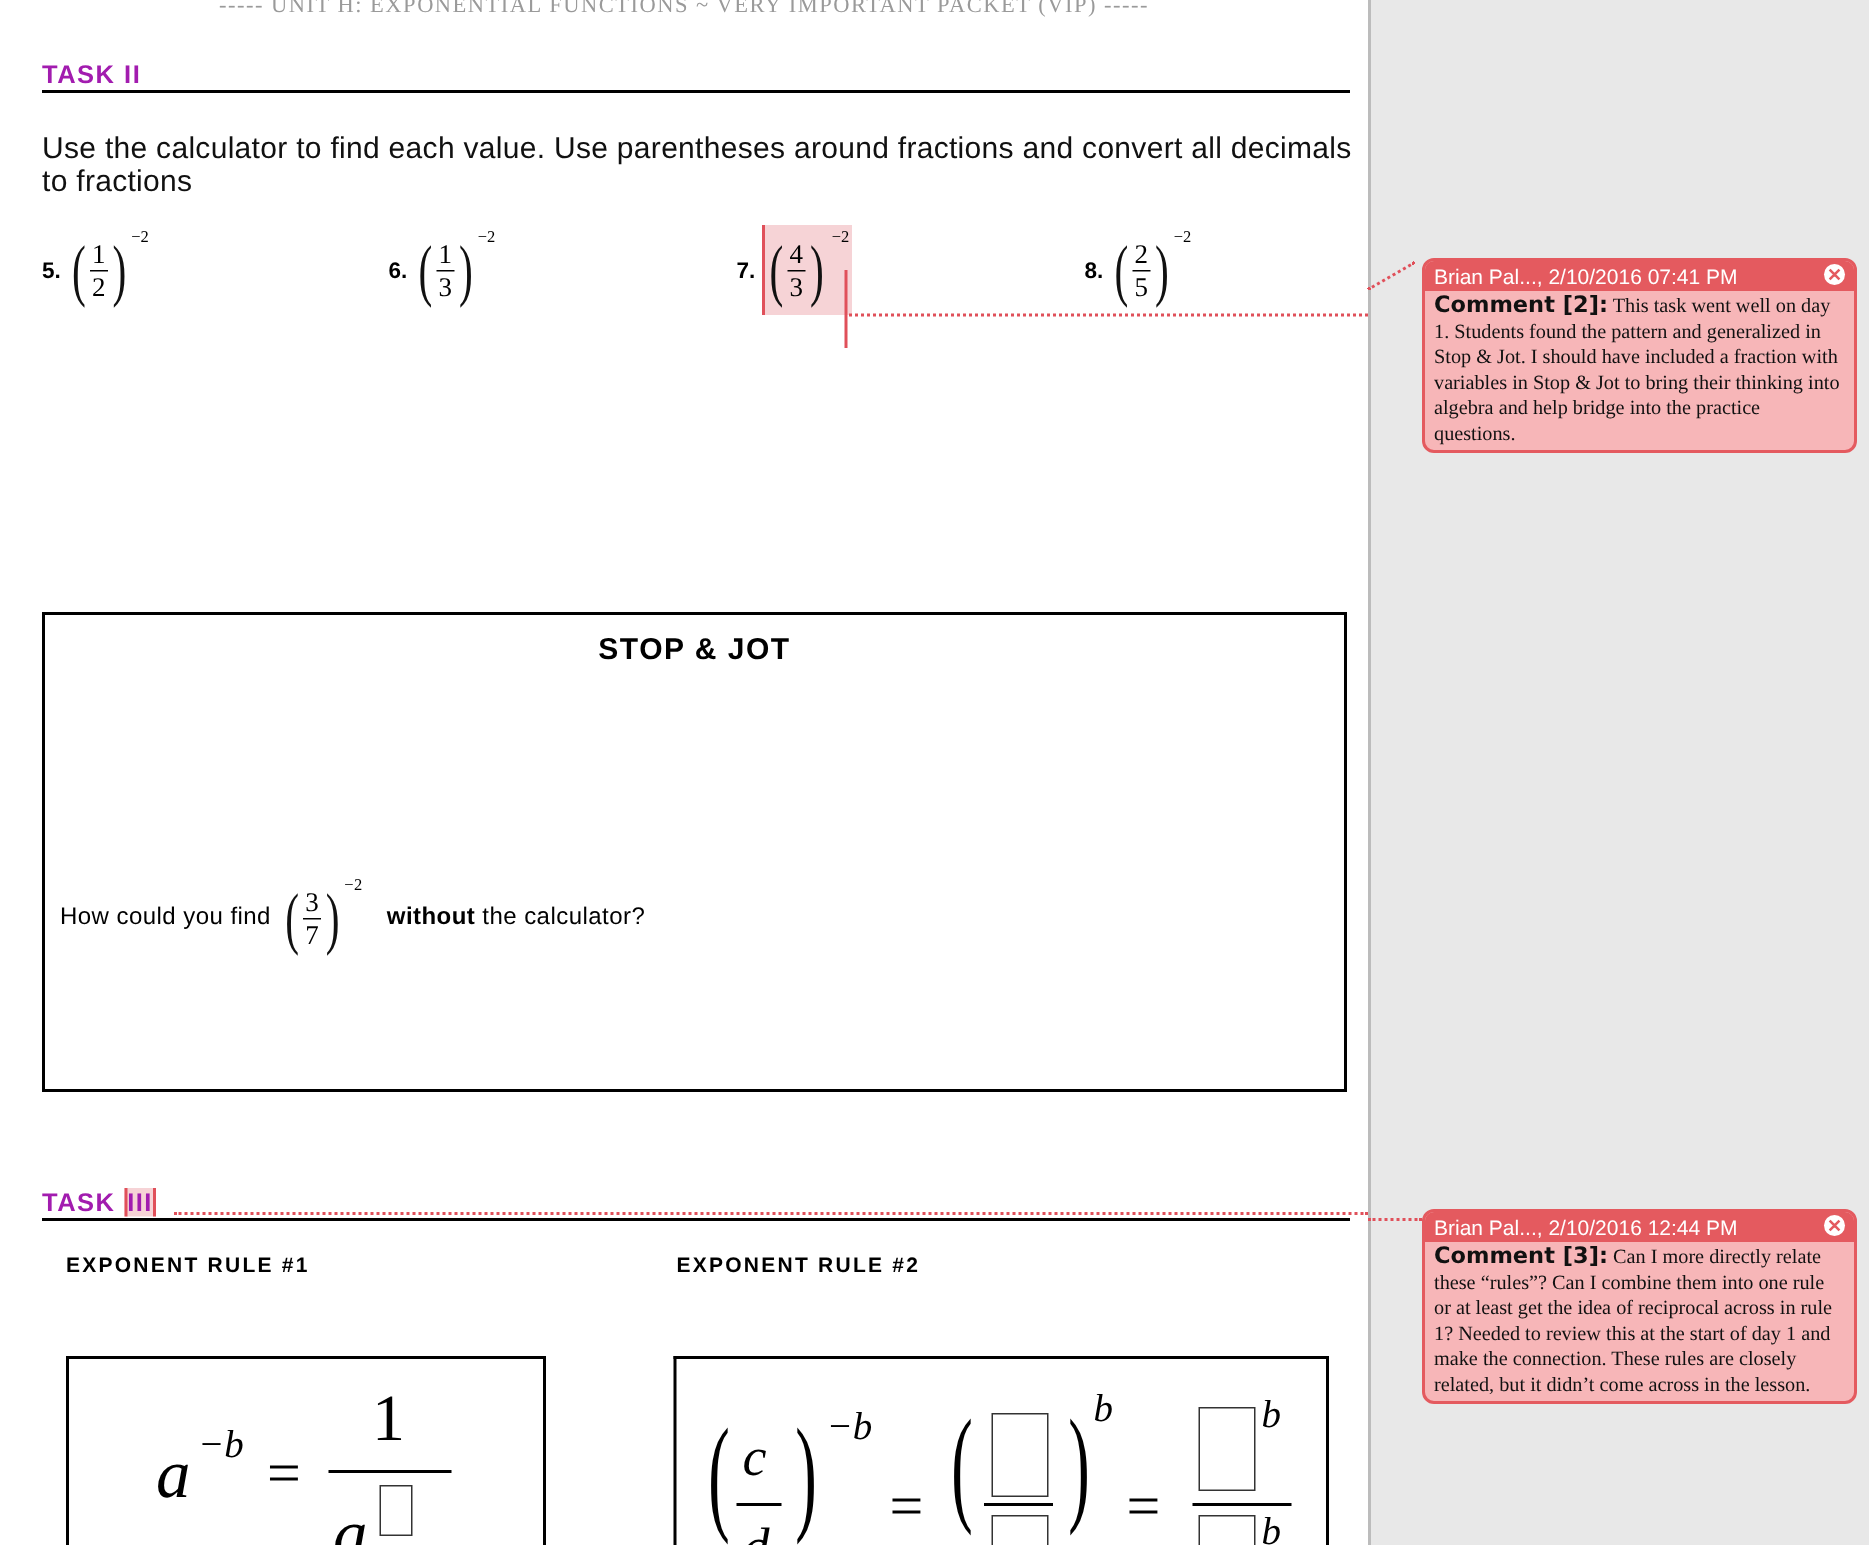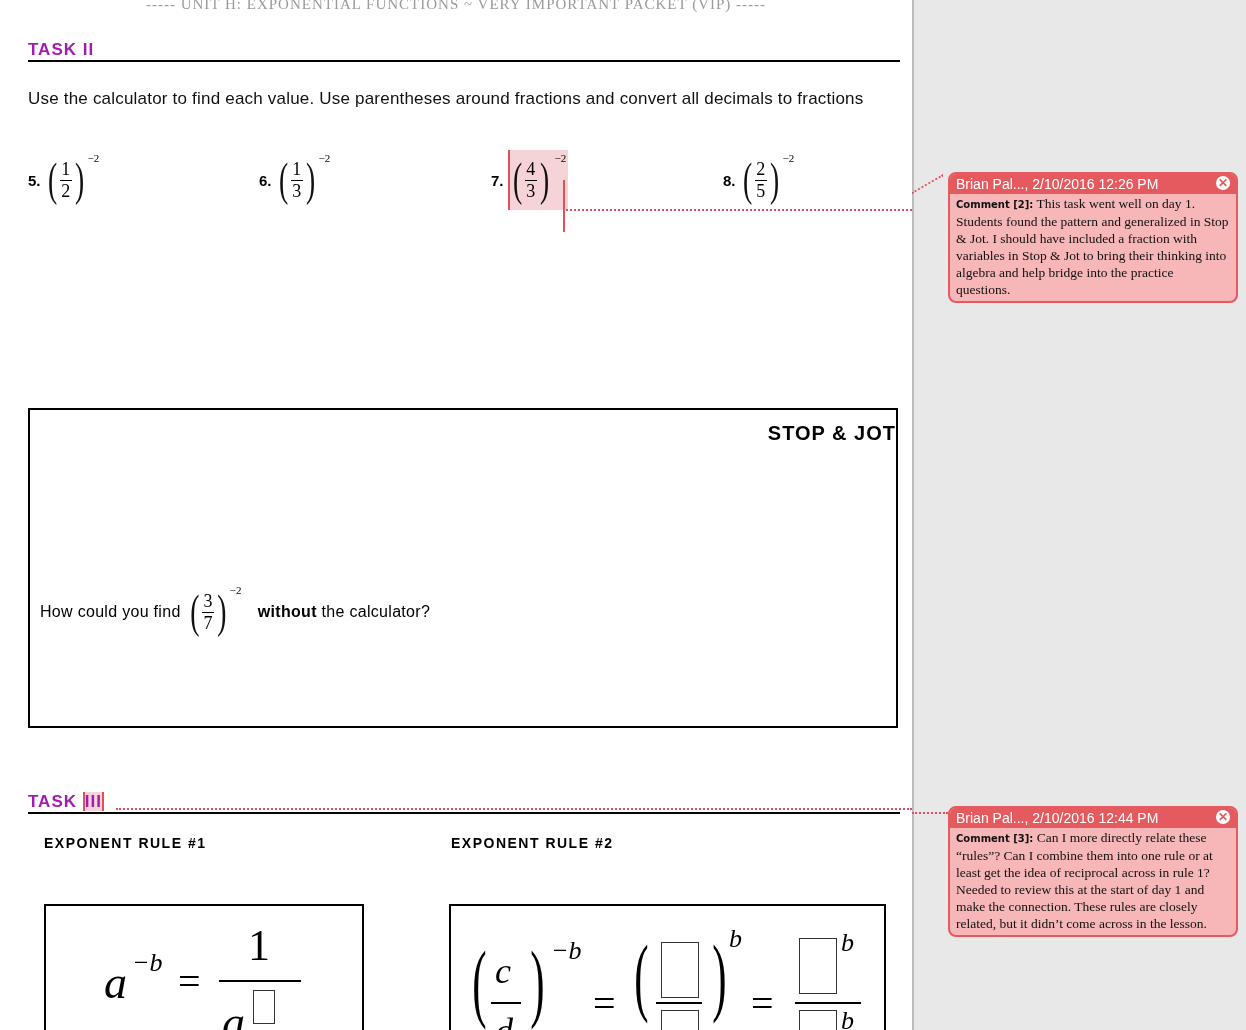--- a/index.html
+++ b/index.html
@@ -2,40 +2,40 @@
 <html><head>
 <meta charset="utf-8">
 <style>
   html, body { margin:0; padding:0; }
   body { width:1246px; height:1030px; overflow:hidden; position:relative; background:#fff; font-family:"Liberation Sans", sans-serif; }
   .page { position:absolute; left:0; top:0; width:912px; height:1030px; background:#fff; overflow:hidden; }
   .margin-pane { position:absolute; left:912px; top:0; width:334px; height:1030px; background:#e8e8e8; border-left:2px solid #bcbcbc; box-sizing:border-box; }
   .header { position:absolute; left:0; width:912px; top:-4px; text-align:center; font-family:"Liberation Serif", serif; font-size:15px; letter-spacing:1px; color:#9a9a9a; }
   .task-title { position:absolute; left:28px; font-weight:bold; font-size:17px; letter-spacing:1px; color:#a21caf; }
   .rule { position:absolute; left:28px; width:872px; height:2px; background:#000; }
-  .para { position:absolute; left:28px; font-size:17px; color:#111; line-height:22px; letter-spacing:0.2px; }
+  .para { position:absolute; left:28px; font-size:20px; color:#111; line-height:22px; letter-spacing:0.2px; }
   .prob { position:absolute; top:150px; display:flex; align-items:center; font-family:"Liberation Serif", serif; }
   .prob .num { font-family:"Liberation Sans", sans-serif; font-weight:bold; font-size:15px; margin-right:4px; }
   .frac-wrap { position:relative; display:flex; align-items:center; }
   .paren { font-size:46px; font-weight:100; line-height:60px; transform:scaleX(0.6); color:#111; }
   .frac { display:flex; flex-direction:column; align-items:center; font-size:18px; line-height:19px; }
   .frac .bar { width:12px; height:1px; background:#000; margin:1px 0; }
   .exp { position:absolute; right:-12px; top:2px; font-size:11px; }
   .highlight { background:#f6d3d6; border-left:2px solid #e0505a; }
   .stopjot { position:absolute; left:28px; top:408px; width:870px; height:320px; border:2px solid #000; box-sizing:border-box; }
-  .stopjot .title { position:absolute; top:12px; left:0; width:100%; text-align:right; font-weight:bold; font-size:20px; letter-spacing:1px; }
+  .stopjot .title { position:absolute; top:12px; left:0; width:100%; text-align:center; font-weight:bold; font-size:20px; letter-spacing:1px; }
   .stopjot .q1 { position:absolute; left:10px; top:62px; font-size:16px; letter-spacing:0.3px; }
   .stopjot .q2 { position:absolute; left:10px; top:172px; font-size:16px; display:flex; align-items:center; letter-spacing:0.3px; }
   .rule-label { position:absolute; top:835px; font-weight:bold; font-size:14px; letter-spacing:1.5px; }
   .formula-box { position:absolute; top:904px; border:2px solid #000; border-bottom:none; height:140px; box-sizing:border-box; font-family:"Liberation Serif", serif; }
   .comment { position:absolute; left:948px; width:290px; background:#f7b6b8; border:2px solid #e45a5f; border-radius:8px; box-sizing:border-box; overflow:hidden; }
   .comment .chead { background:#e45a5f; color:#fff; font-size:14px; padding:1px 6px; position:relative; height:18px; line-height:18px; }
   .comment .close { position:absolute; right:6px; top:2px; width:14px; height:14px; border-radius:50%; background:#fff; color:#e45a5f; font-size:12px; font-weight:bold; line-height:14px; text-align:center; }
   .comment .cbody { font-family:"Liberation Serif", serif; font-size:13.5px; line-height:17px; padding:1px 6px 3px; color:#111; }
-  .comment .cbody b { font-family:"DejaVu Sans", sans-serif; font-size:10px; }
+  .comment .cbody b { font-family:"DejaVu Sans", sans-serif; font-size:15px; }
   .dotline { position:absolute; border-top:2px dotted #e0505a; height:0; }
   .blank { display:inline-block; border:1.5px solid #333; background:#fff; }
 </style>
 </head>
 <body>
 
 <div class="page">
   <div class="header">----- UNIT H: EXPONENTIAL FUNCTIONS ~ VERY IMPORTANT PACKET (VIP) -----</div>
 
   <div class="task-title" style="top:40px;">TASK II</div>
@@ -164,21 +164,21 @@
   </div>
 </div>
 
 <div class="margin-pane"></div>
 
 <div class="dotline" style="left:912px; top:192px; width:36px; transform:rotate(-30deg); transform-origin:left center;"></div>
 <div class="dotline" style="left:912px; top:812px; width:36px;"></div>
 
 <div class="comment" style="top:172px;">
   <div class="chead">
-    <span>Brian Pal..., 2/10/2016 12:26 PM</span>
+    <span>Brian Pal..., 2/10/2016 07:41 PM</span>
     <span class="close">✕</span>
   </div>
   <div class="cbody">
     <b>Comment [2]:</b>
     <span>This task went well on day 1. Students found the pattern and generalized in Stop &amp; Jot. I should have included a fraction with variables in Stop &amp; Jot to bring their thinking into algebra and help bridge into the practice questions.</span>
   </div>
 </div>
 
 <div class="comment" style="top:806px;">
   <div class="chead">

